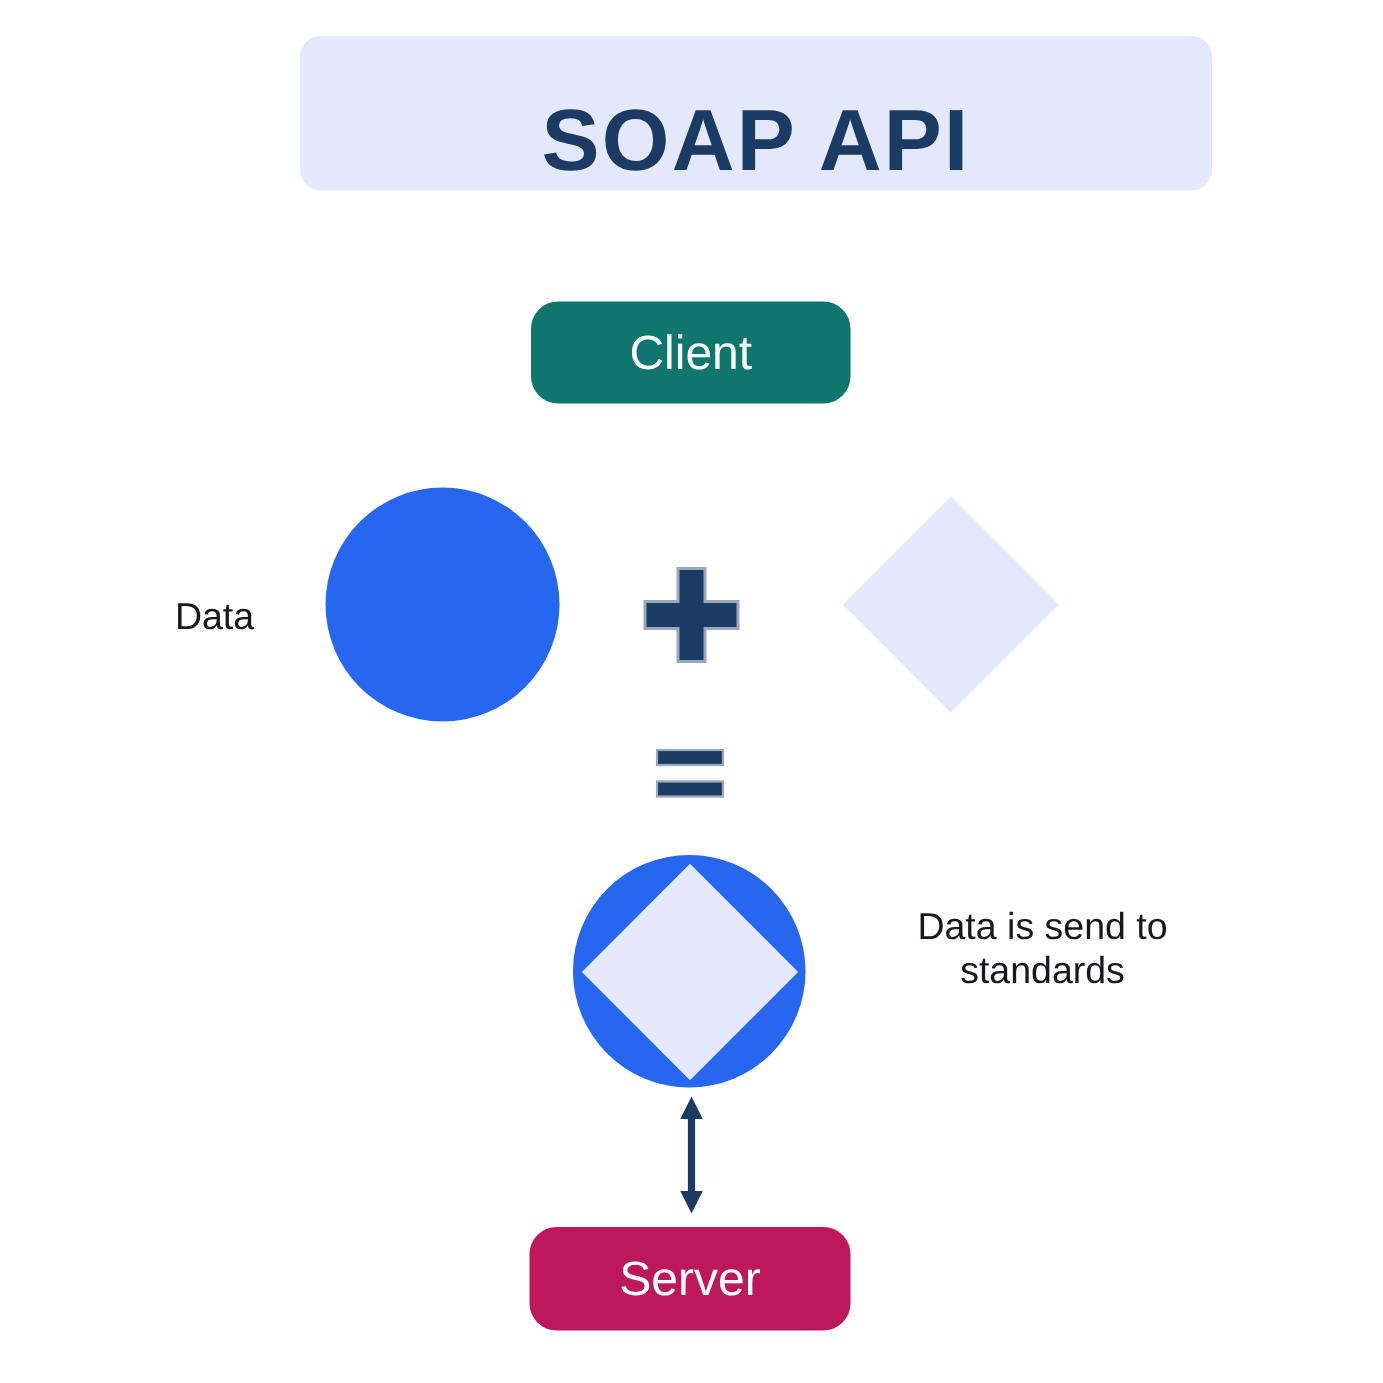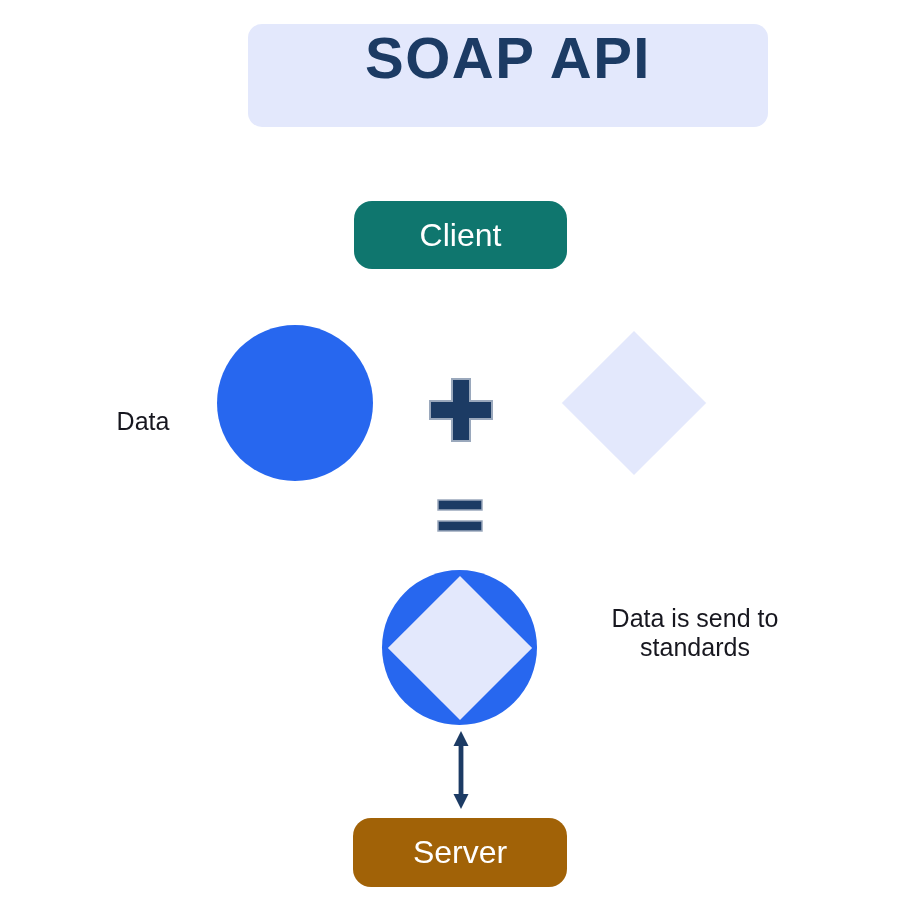--- a/index.html
+++ b/index.html
@@ -5,38 +5,38 @@
   html, body { margin: 0; padding: 0; }
   body {
     width: 922px; height: 922px;
     background: #ffffff;
     font-family: "Liberation Sans", sans-serif;
   }
   .stage { position: relative; width: 922px; height: 922px; overflow: hidden; }
   .abs { position: absolute; }
 
   .title-box {
-    left: 200px; top: 24px; width: 520px; height: 103px;
+    left: 200px; top: 24px; width: 608px; height: 103px;
     border-radius: 14px;
-    display: flex; align-items: flex-start; justify-content: center; margin-left: 48px;
+    display: flex; align-items: flex-end; justify-content: center;
   }
   .title-text {
     font-size: 58px; font-weight: 700; letter-spacing: 1.5px;
   }
 
   .pill {
     border-radius: 18px;
     display: flex; align-items: center; justify-content: center;
     font-size: 32px;
   }
   .client-pill { left: 354px; top: 201px; width: 213px; height: 68px; }
   .server-pill { left: 353px; top: 818px; width: 214px; height: 69px; }
 
   .data-label {
-    left: 93px; top: 407px; width: 100px;
+    left: 93px; top: 397px; width: 100px;
     font-size: 25px; text-align: center;
   }
   .data-circle {
     left: 217px; top: 325px; width: 156px; height: 156px;
     border-radius: 50%;
   }
 
   .plus-svg { left: 428px; top: 377px; width: 66px; height: 66px; }
   .equals-svg { left: 437px; top: 499px; width: 46px; height: 33px; }
 
@@ -99,17 +99,17 @@
     <div>Data is send to</div>
     <div>standards</div>
   </div>
 
   <svg class="abs arrow-svg" viewBox="0 0 18 78">
     <rect x="6.6" y="11" width="4.8" height="56" style="fill: rgb(28, 59, 100);"></rect>
     <polygon points="9,0 16.5,15 1.5,15" style="fill: rgb(28, 59, 100);"></polygon>
     <polygon points="9,78 16.5,63 1.5,63" style="fill: rgb(28, 59, 100);"></polygon>
   </svg>
 
-  <div class="abs pill server-pill" style="background-color: #a16207; color: rgb(255, 255, 255);">
+  <div class="abs pill server-pill" style="background-color: #be185d; color: rgb(255, 255, 255);">
     <span>Server</span>
   </div>
 
 </div>
 
 </body></html>

